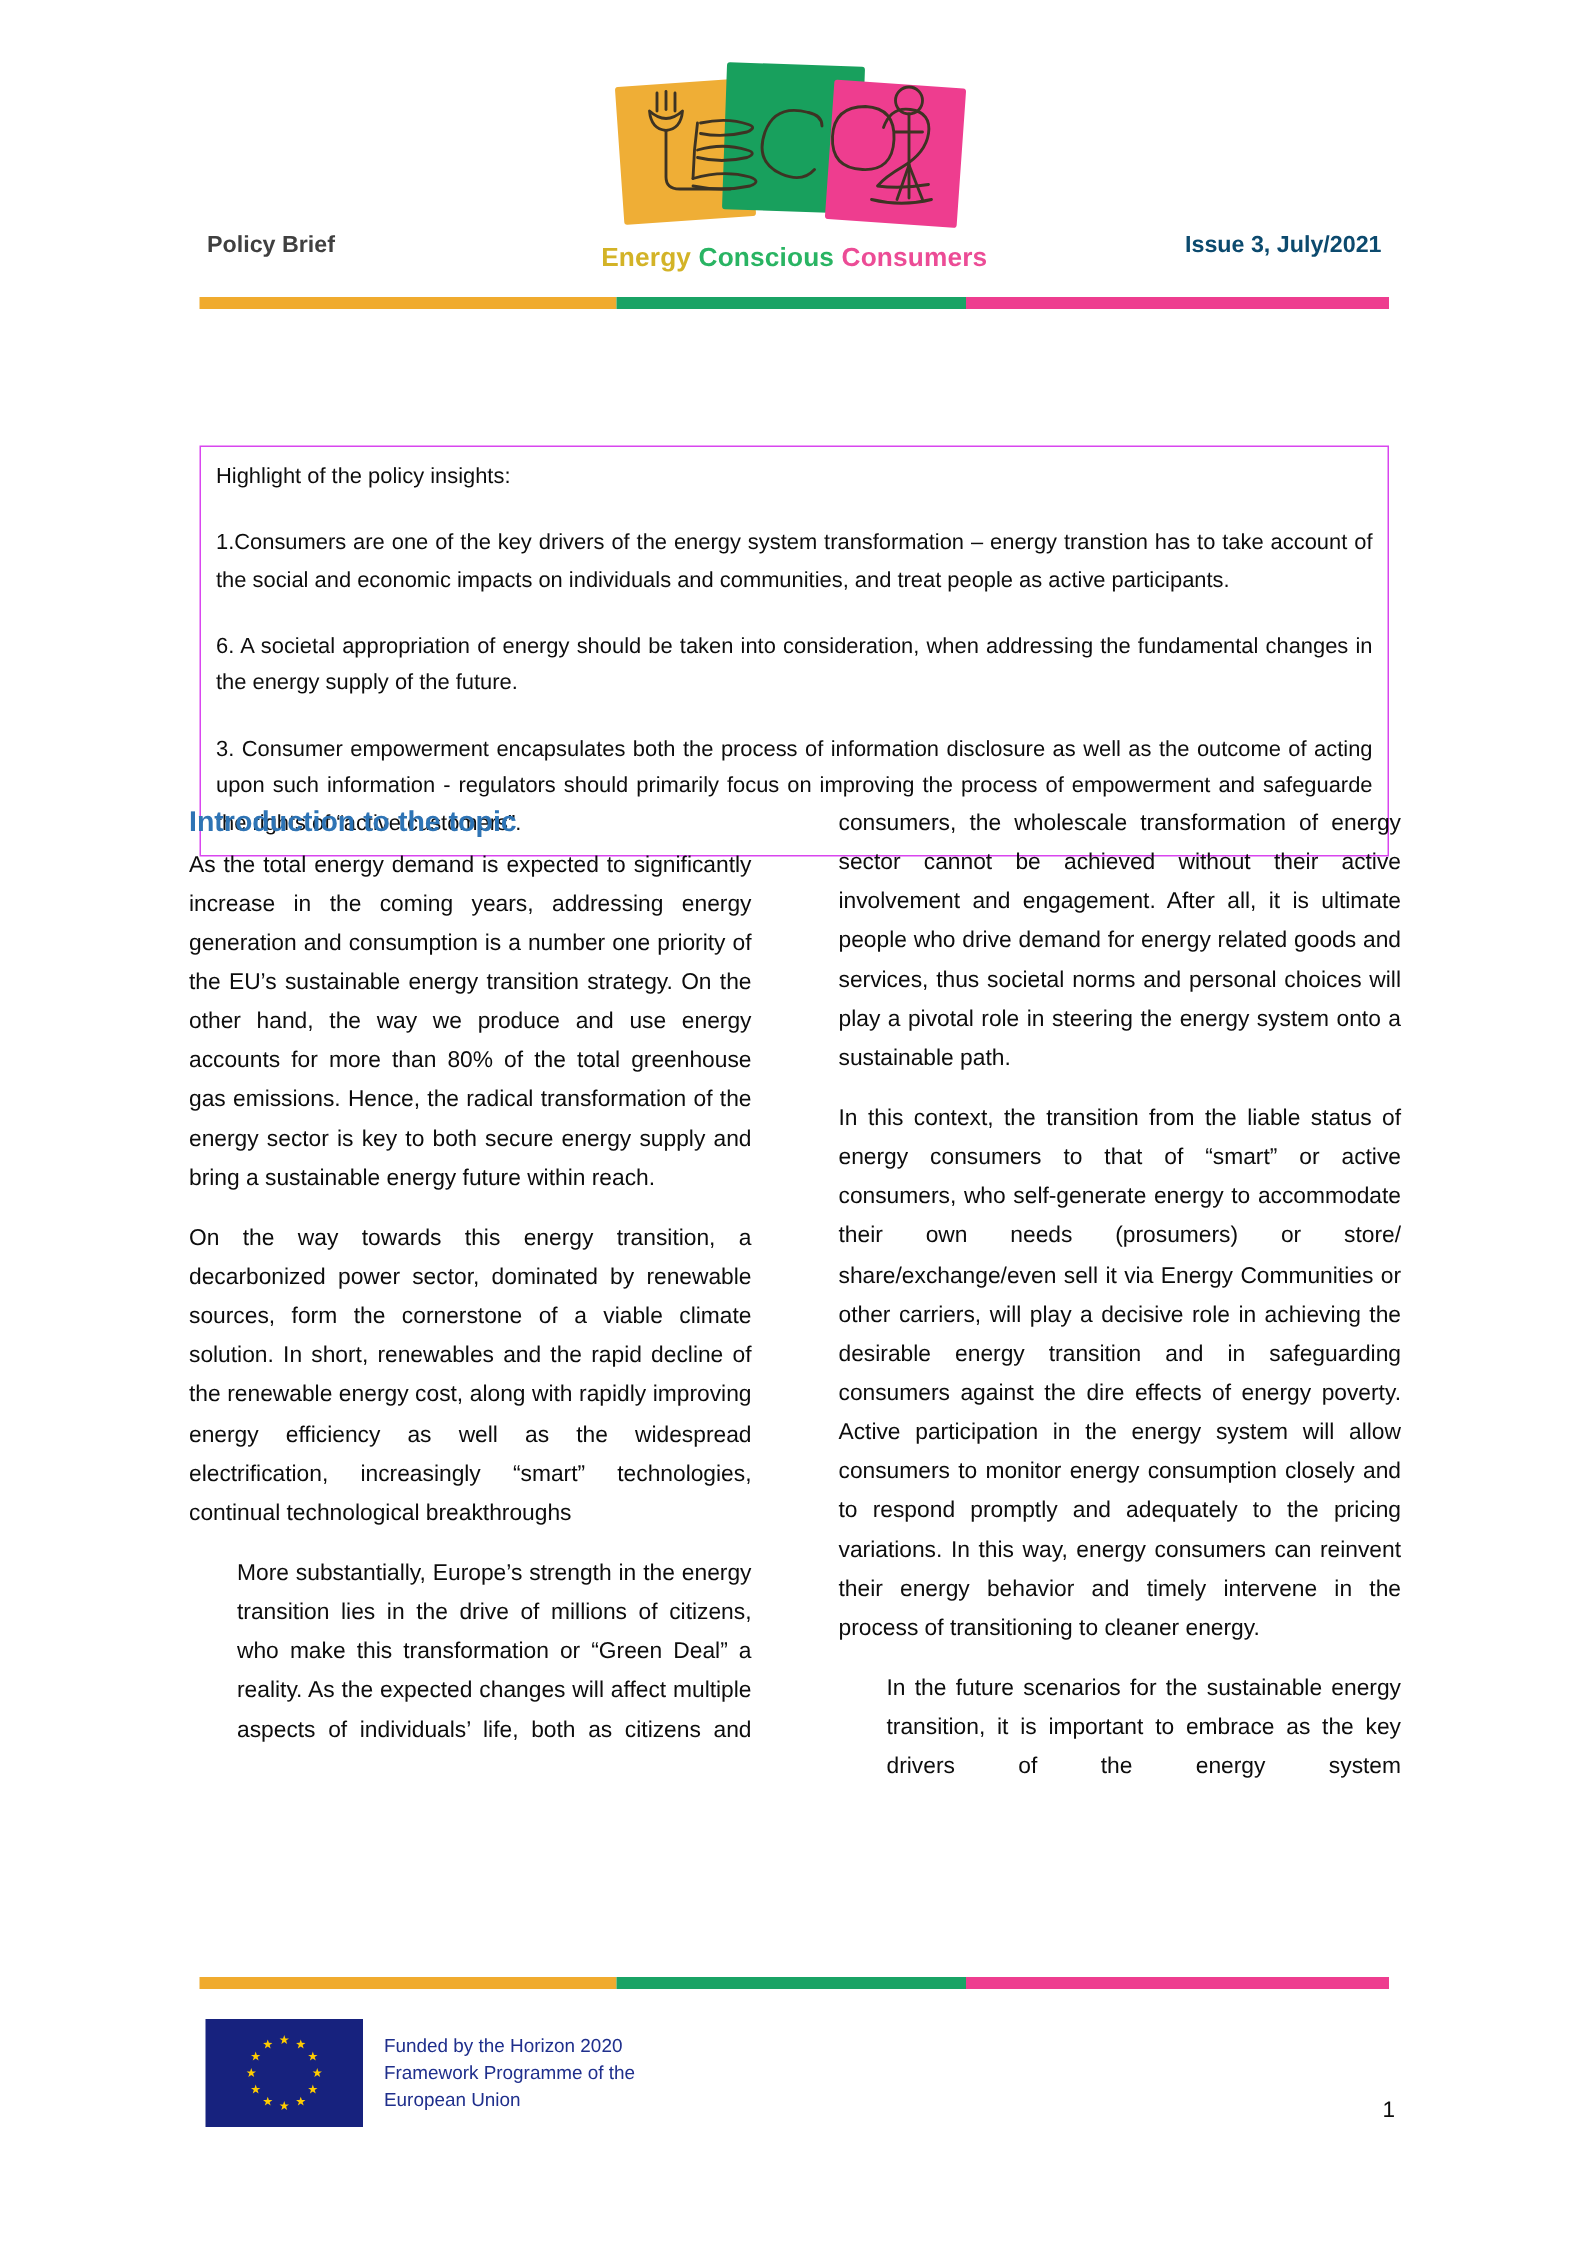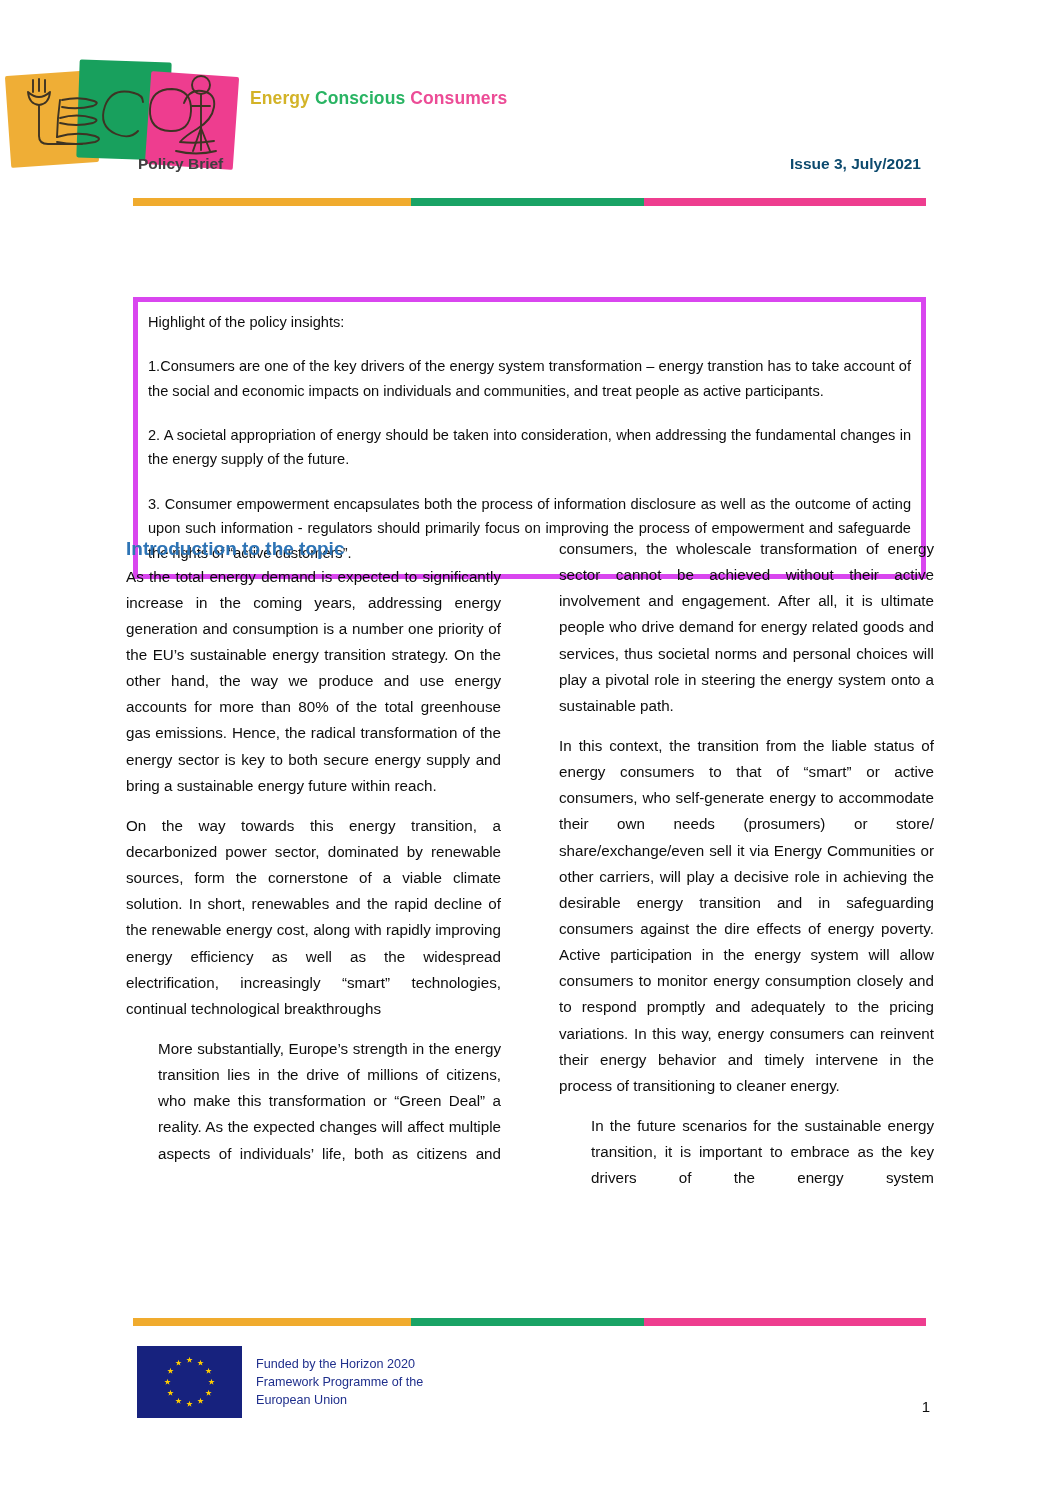--- a/index.html
+++ b/index.html
@@ -28,21 +28,21 @@
     width: 1059px;
     height: 215px;
   }
   .logo-block {
     position: absolute;
     left: 0;
     top: 0;
     width: 1059px;
     height: 190px;
     display: flex;
-    flex-direction: row;
+    flex-direction: column;
     align-items: center;
     justify-content: flex-start;
   }
   .logo-squares {
     position: relative;
     width: 250px;
     height: 115px;
     margin-top: 40px;
   }
   .sq {
@@ -134,21 +134,21 @@
     letter-spacing: -0.1px;
   }
 
   
   .highlight-box {
     position: absolute;
     left: 133px;
     top: 297px;
     width: 793px;
     box-sizing: border-box;
-    border: 5px solid #d946ef;
+    border: 1px solid #d946ef;
     padding: 8px 10px 9px 10px;
   }
   .hl-line {
     font-size: 14.6px;
     line-height: 1.67;
     color: #0d0d0d;
     margin: 0;
   }
   .hl-just {
     text-align: justify;
@@ -288,21 +288,21 @@
   <div class="rule rule-top">
     <div class="seg-a"></div>
     <div class="seg-b"></div>
     <div class="seg-c"></div>
   </div>
 
 
   <div class="highlight-box">
     <p class="hl-line">Highlight of the policy insights:</p>
     <p class="hl-line hl-just">1.Consumers are one of the key drivers of the energy system transformation – energy transtion has to take account of the social and economic impacts on individuals and communities, and treat people as active participants.</p>
-    <p class="hl-line hl-just">2.  A societal appropriation of energy should be taken into consideration, when addressing the fundamental changes in the energy supply of the future.</p>
+    <p class="hl-line hl-just">6.  A societal appropriation of energy should be taken into consideration, when addressing the fundamental changes in the energy supply of the future.</p>
     <p class="hl-line hl-just">3. Consumer empowerment encapsulates both the process of information disclosure as well as the outcome of acting upon such information - regulators should primarily focus on improving the process of empowerment and safeguarde the rights of “active customers”.</p>
   </div>
 
   <div class="columns">
 
     <div class="col col-left">
       <h2 class="section-head">Introduction to the topic</h2>
       <p class="body-text">As the total energy demand is expected to significantly increase in the coming years, addressing energy generation and consumption is a number one priority of the EU’s sustainable energy transition strategy. On the other hand, the way we produce and use energy accounts for more than 80% of the total greenhouse gas emissions.  Hence, the radical transformation of the energy sector is key to both secure energy supply and bring a sustainable energy future within reach.</p>
       <p class="body-text">On the way towards this energy transition, a decarbonized power sector, dominated by renewable sources, form the cornerstone of a viable climate solution. In short, renewables and the rapid decline of the renewable energy cost, along with rapidly improving energy efficiency as well as the widespread electrification, increasingly “smart” technologies, continual technological breakthroughs</p>
       <p class="body-text hang last">More substantially, Europe’s strength in the energy transition lies in the drive of millions of citizens, who make this transformation or “Green Deal” a reality. As the expected changes will affect multiple aspects of individuals’ life, both as citizens and</p>

